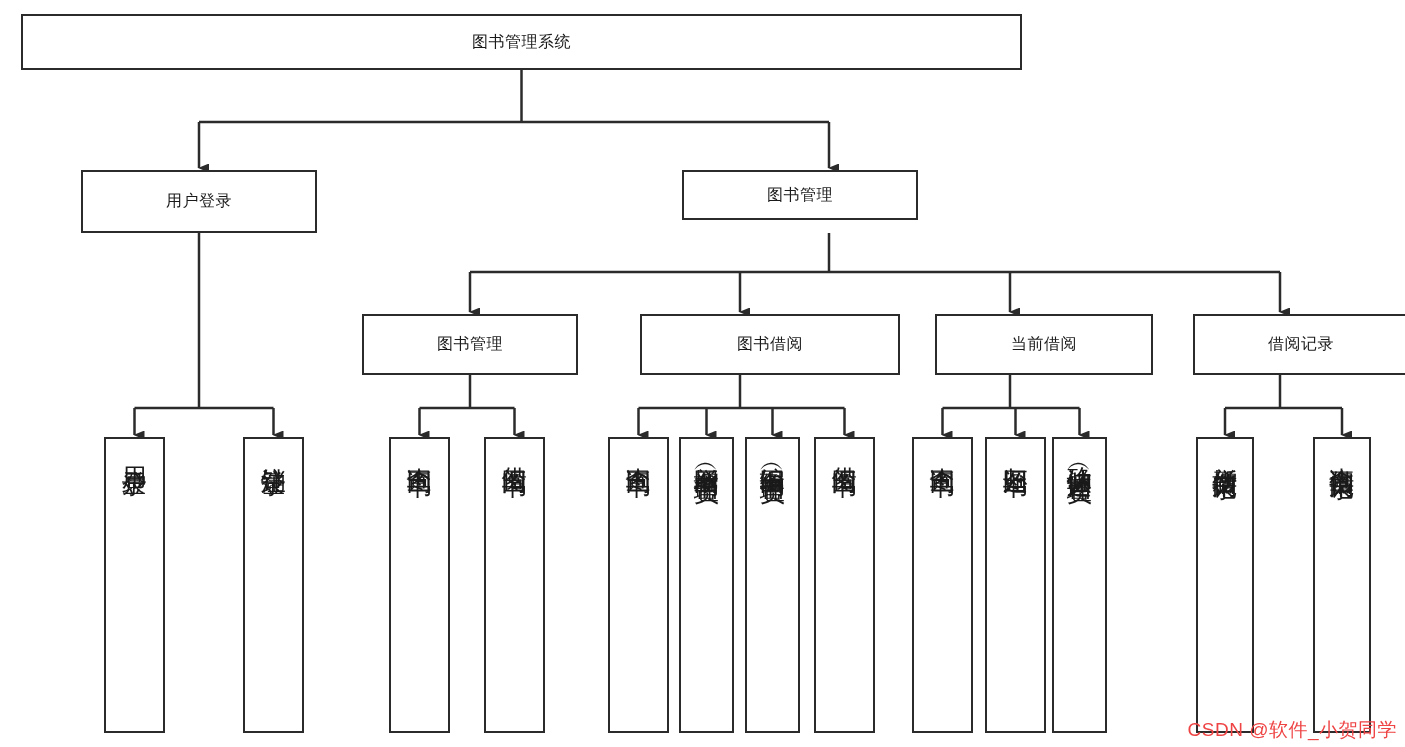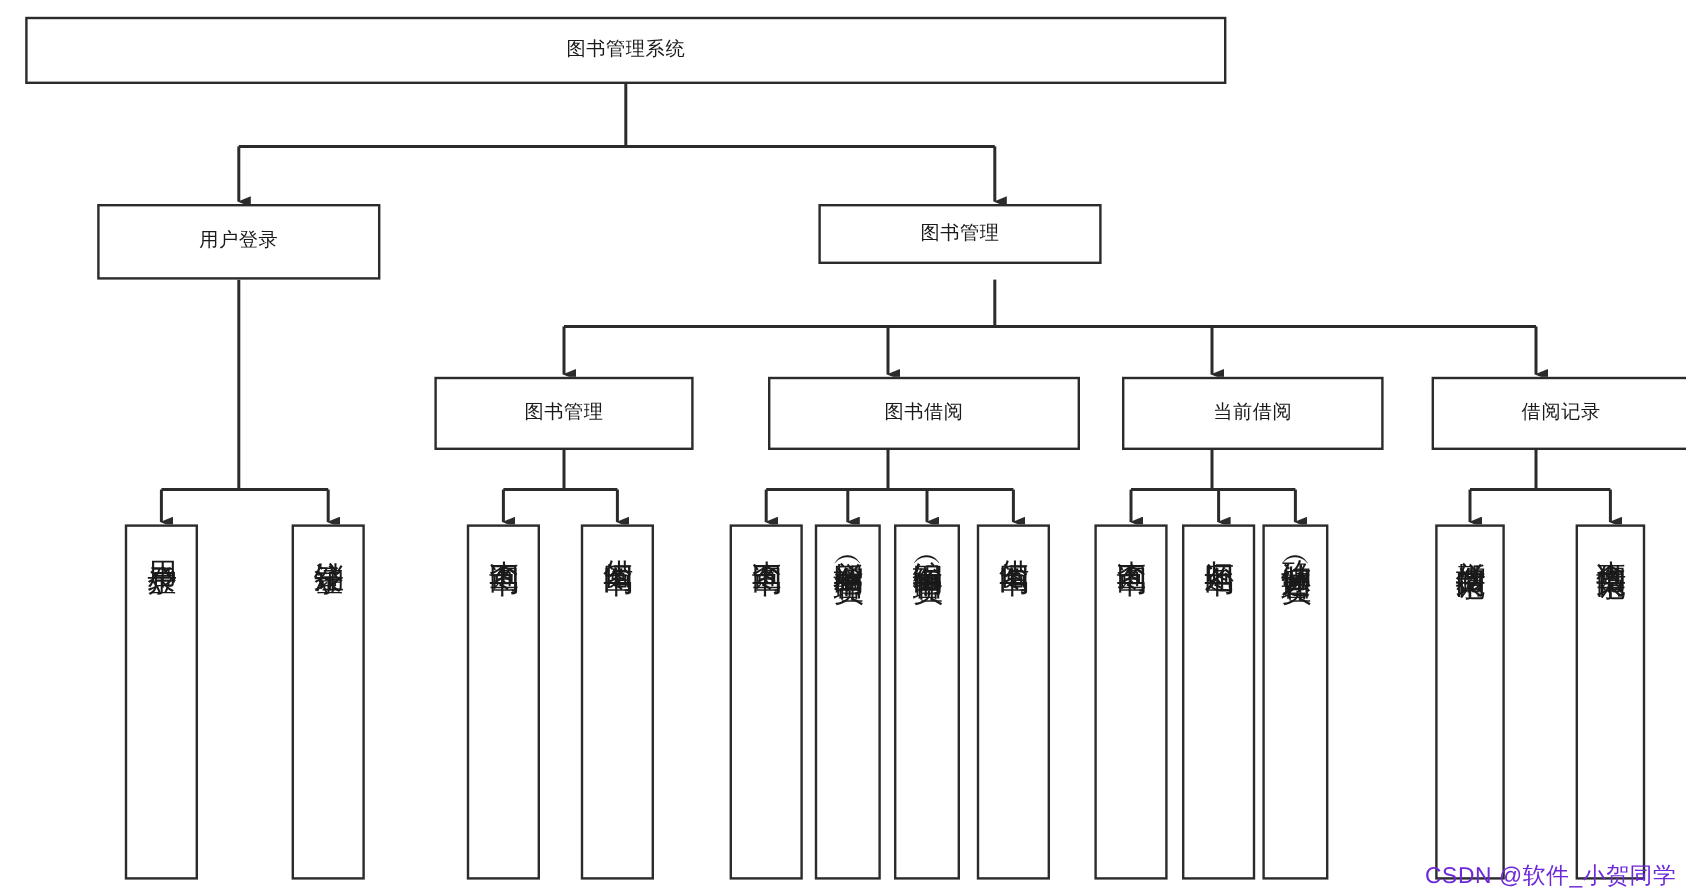--- a/index.html
+++ b/index.html
@@ -59,21 +59,21 @@
     line-height: 1.05;
     letter-spacing: 2px;
     white-space: nowrap;
     max-height: 100%;
   }
   .watermark {
     position: absolute;
     right: 8px;
     bottom: 4px;
     font-size: 19px;
-    color: #6d28d9;
+    color: #ef4444;
     letter-spacing: 0.5px;
     white-space: nowrap;
     pointer-events: none;
   }
 </style>
 </head>
 <body>
 
 <div id="canvas">
 

